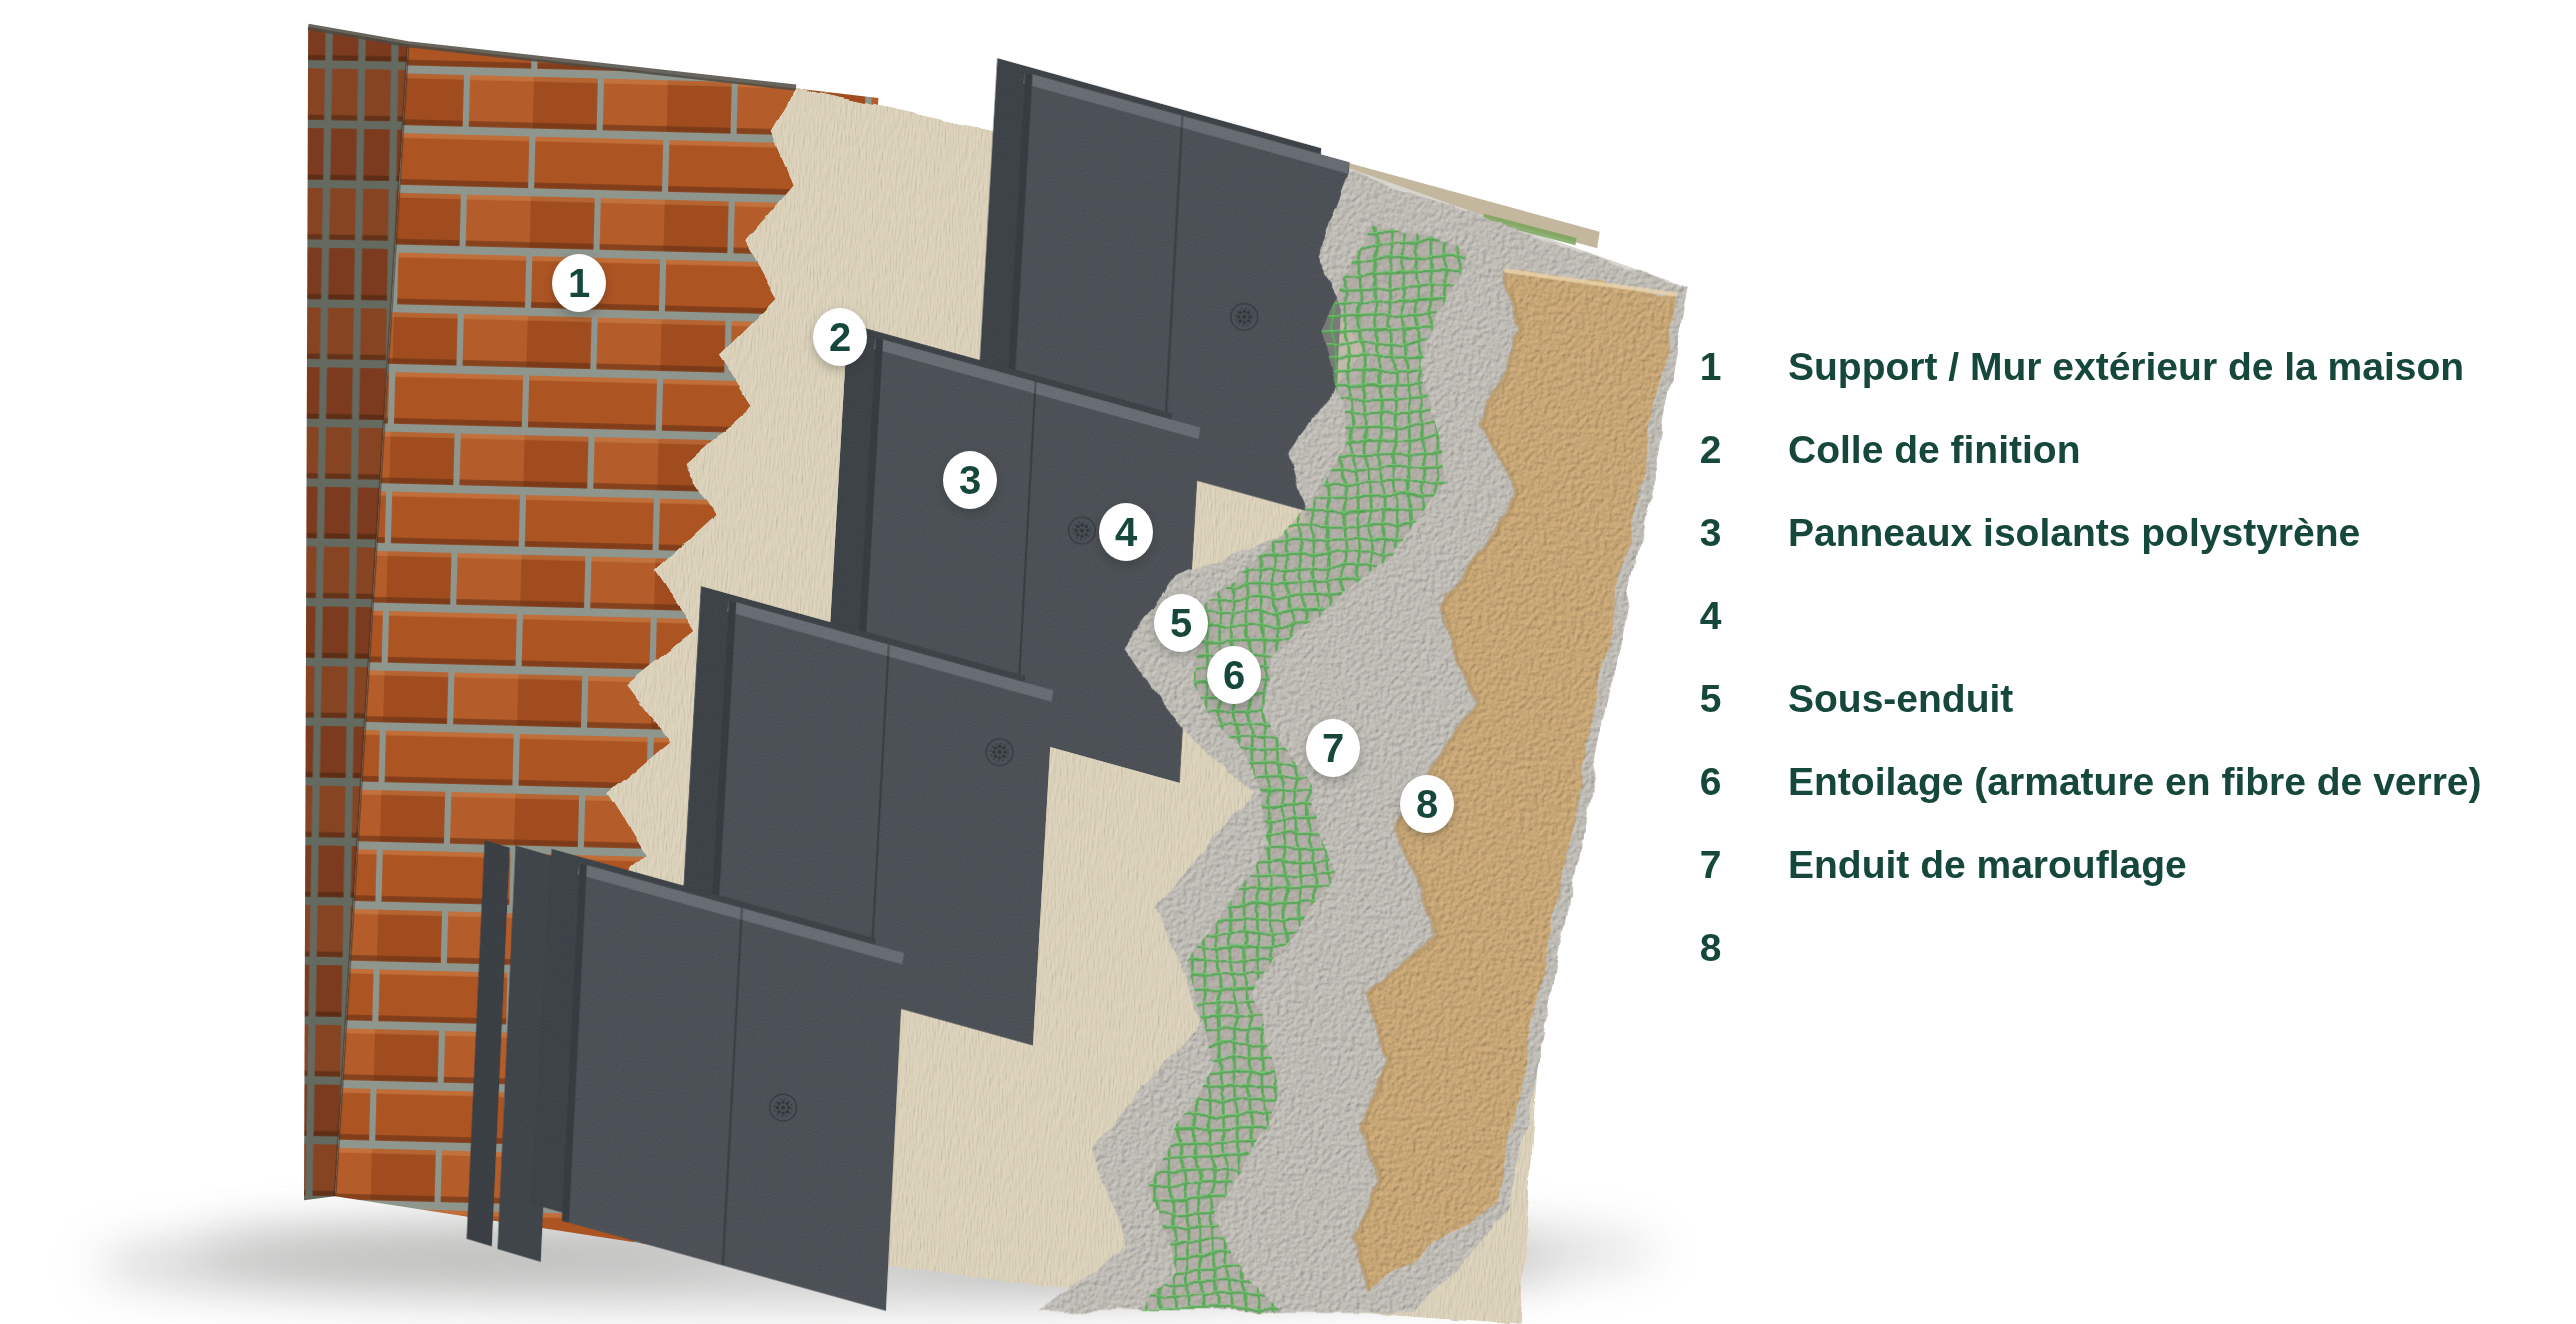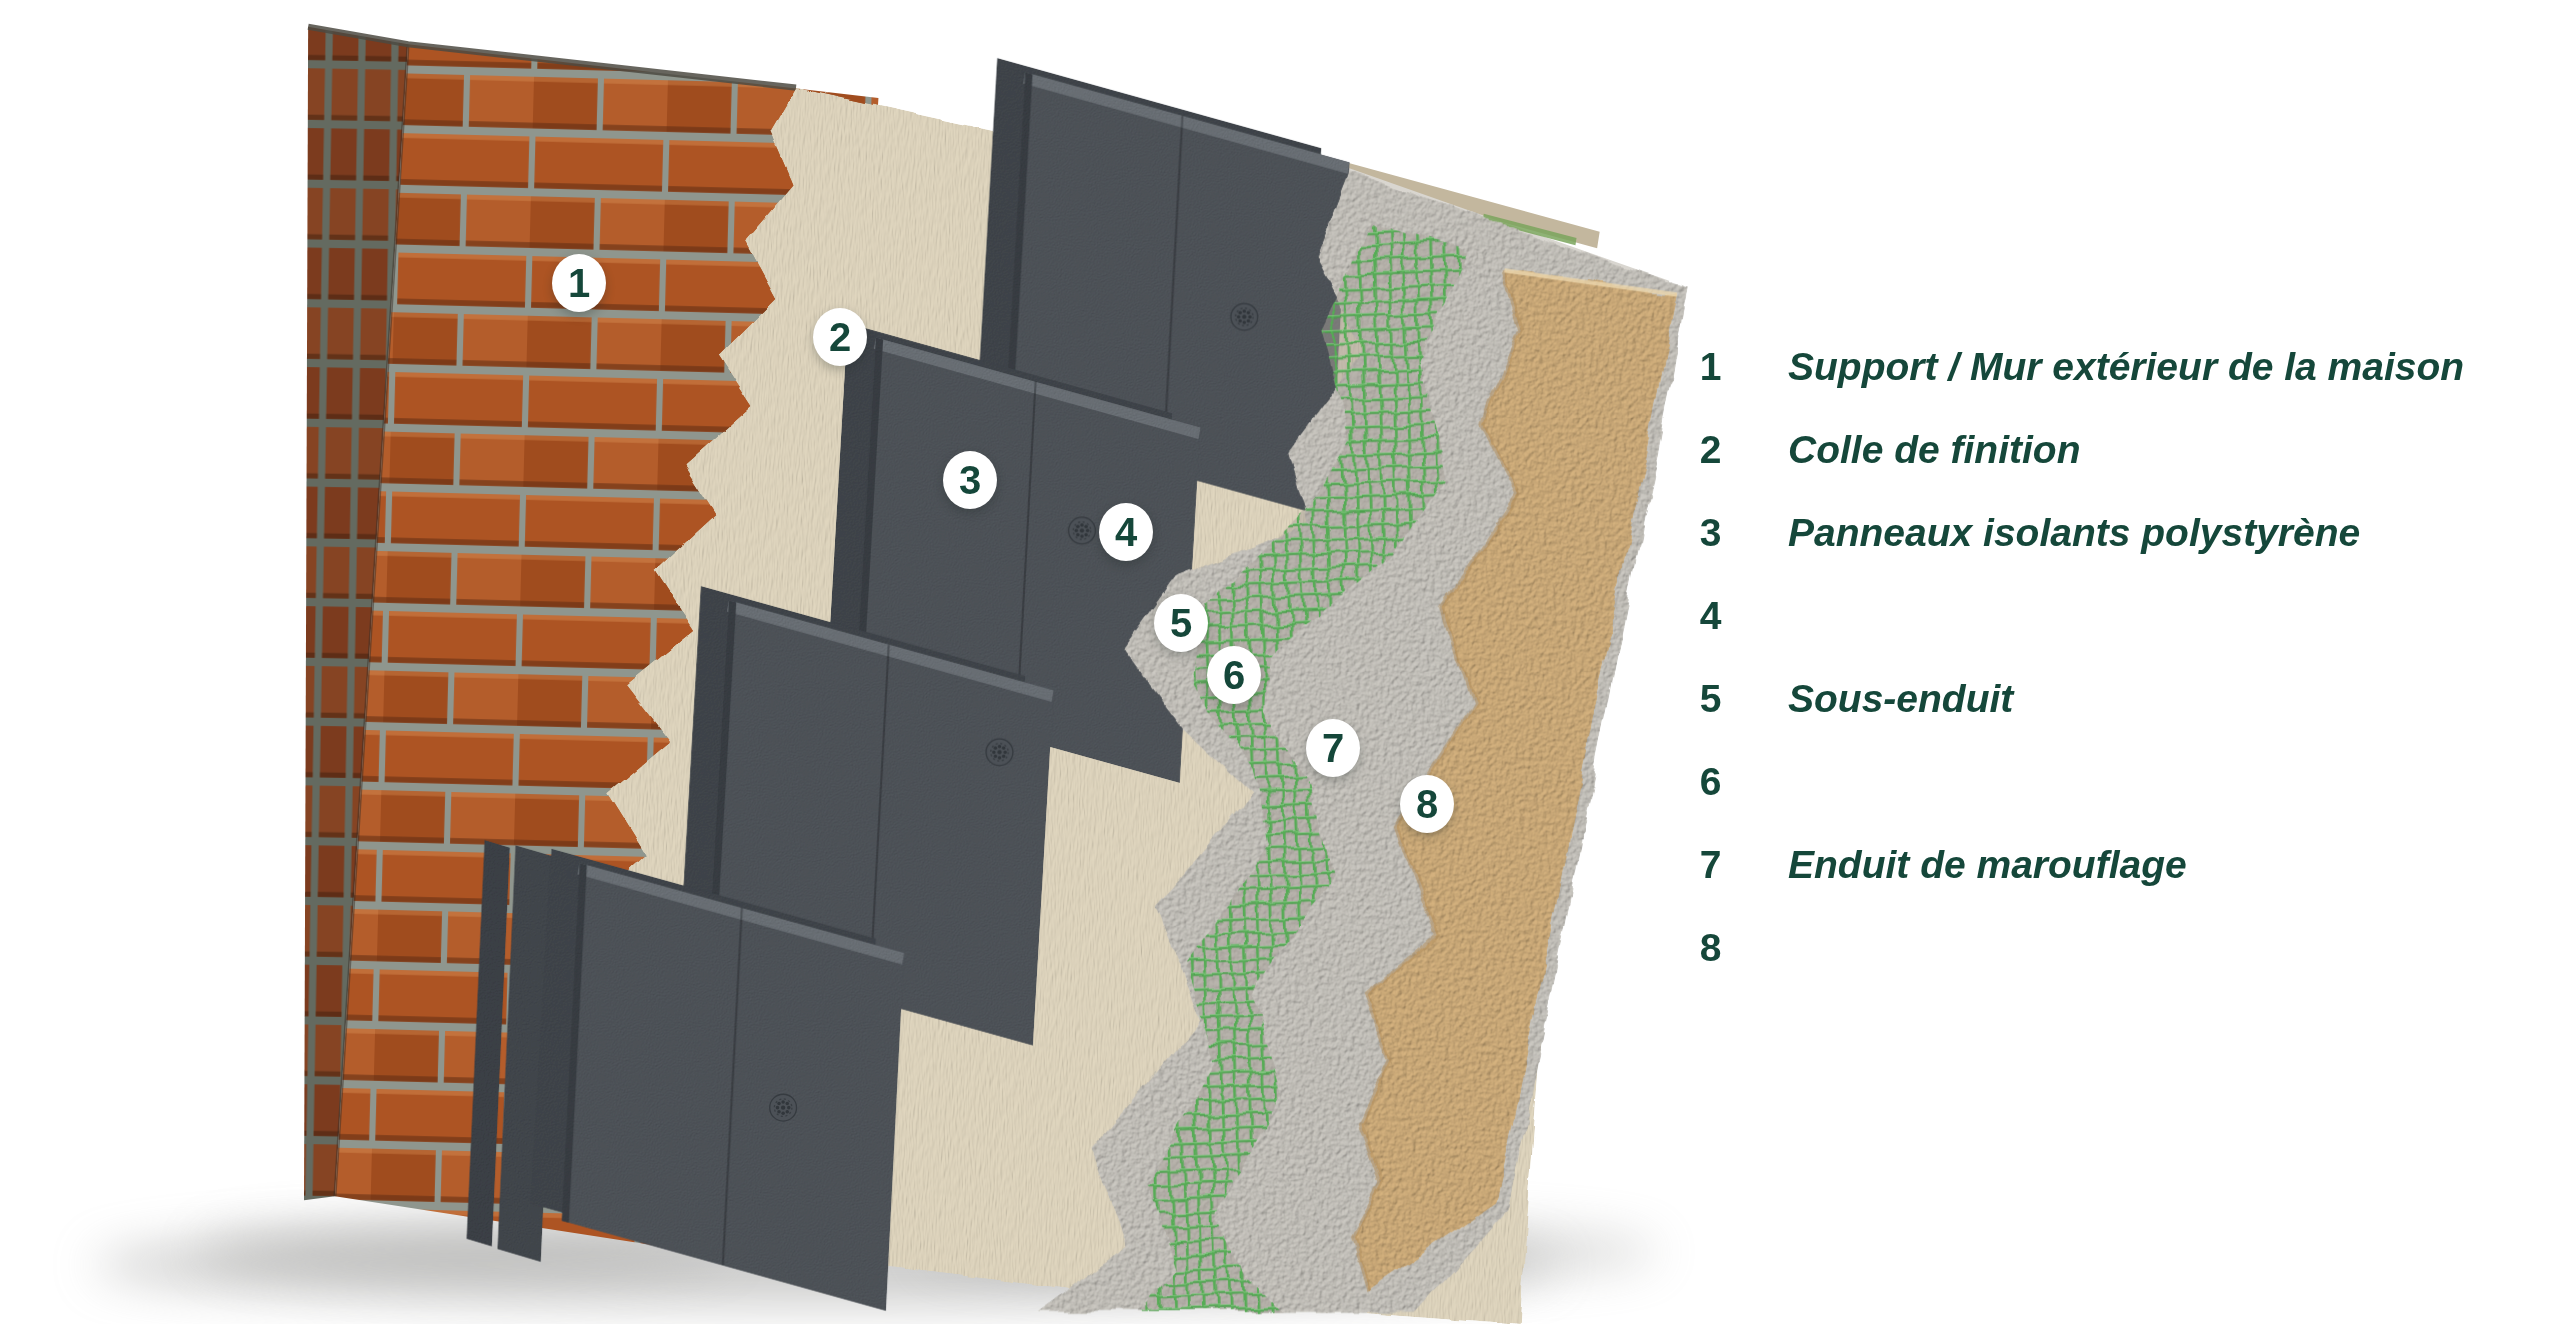--- a/index.html
+++ b/index.html
@@ -29,21 +29,21 @@
   
   #legend{
     position:absolute;left:1672px;top:325px;width:896px;
     color:var(--accent_green,#15473a);
   }
   .legend-row{
     display:flex;align-items:center;height:83px;
     font-size:39px;font-weight:bold;line-height:1;
   }
   .legend-num{width:77px;text-align:center;flex:0 0 77px;}
-  .legend-label{padding-left:39px;white-space:nowrap;font-style:italic;}
+  .legend-label{padding-left:39px;white-space:nowrap;}
 </style>
 </head>
 <body>
 
 <div id="stage">
 
   <svg id="wall-svg" viewBox="0 0 5000 2570">
     <defs>
 
       <filter id="soft" x="-40%" y="-200%" width="180%" height="500%">
@@ -307,20 +307,21 @@
     </div>
       <div class="legend-row">
       <span class="legend-num">4</span>
     </div>
       <div class="legend-row">
       <span class="legend-num">5</span>
       <span class="legend-label">Sous-enduit</span>
     </div>
       <div class="legend-row">
       <span class="legend-num">6</span>
+      <span class="legend-label">Entoilage (armature en fibre de verre)</span>
     </div>
       <div class="legend-row">
       <span class="legend-num">7</span>
       <span class="legend-label">Enduit de marouflage</span>
     </div>
       <div class="legend-row">
       <span class="legend-num">8</span>
     </div>
     </div>
 

